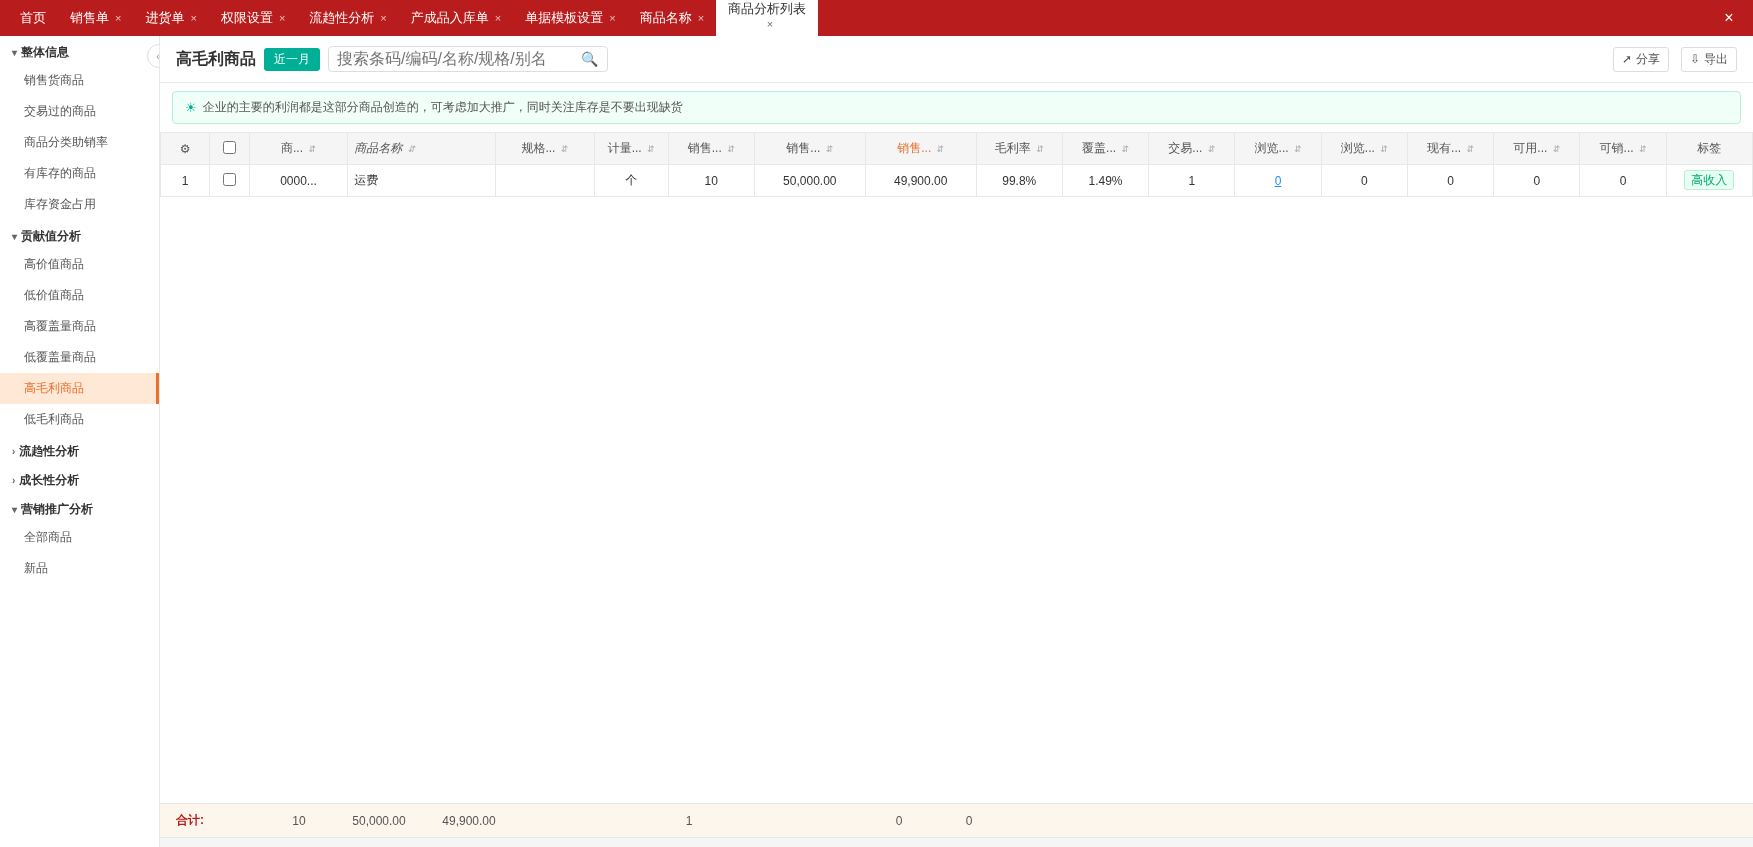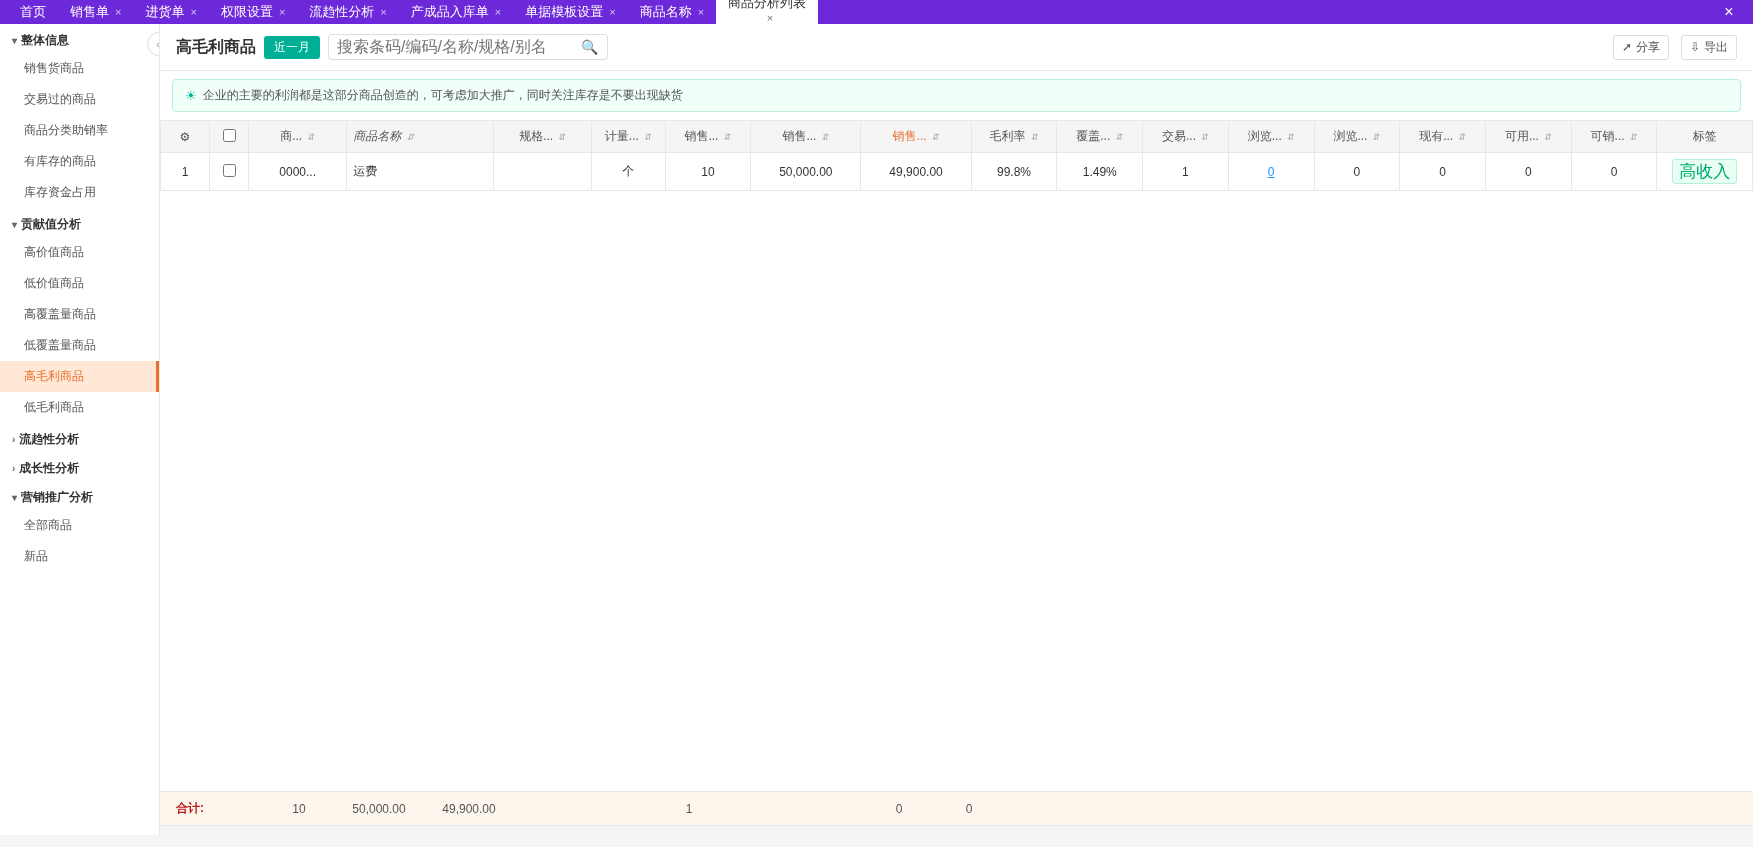--- a/index.html
+++ b/index.html
@@ -2,22 +2,22 @@
 <html><head>
   <meta charset="utf-8">
   <style>
     * { margin: 0; padding: 0; box-sizing: border-box; }
     body { font-family: "Microsoft YaHei", Arial, sans-serif; font-size: 12px; background: #f5f5f5; overflow: hidden; }
 
     
     .topbar {
       display: flex;
       align-items: center;
-      background: #6d28d9;
-      height: 24px;
+      background: #b91c1c;
+      height: 36px;
       padding: 0 8px;
       color: white;
       flex-shrink: 0;
     }
     .topbar-item {
       padding: 0 12px;
       height: 36px;
       display: flex;
       align-items: center;
       cursor: pointer;
@@ -219,21 +219,21 @@
       white-space: nowrap;
     }
     .sort-icon { font-size: 9px; color: #aaa; margin-left: 2px; }
 
     .tag-green {
       background: #e8fff4;
       color: #00a870;
       border: 1px solid #b7f0d8;
       padding: 2px 6px;
       border-radius: 3px;
-      font-size: 17px;
+      font-size: 12px;
     }
 
     
     .footer-bar {
       background: #fdf6ec;
       border-top: 1px solid #e8e8e8;
       padding: 8px 16px;
       display: flex;
       align-items: center;
       flex-shrink: 0;

